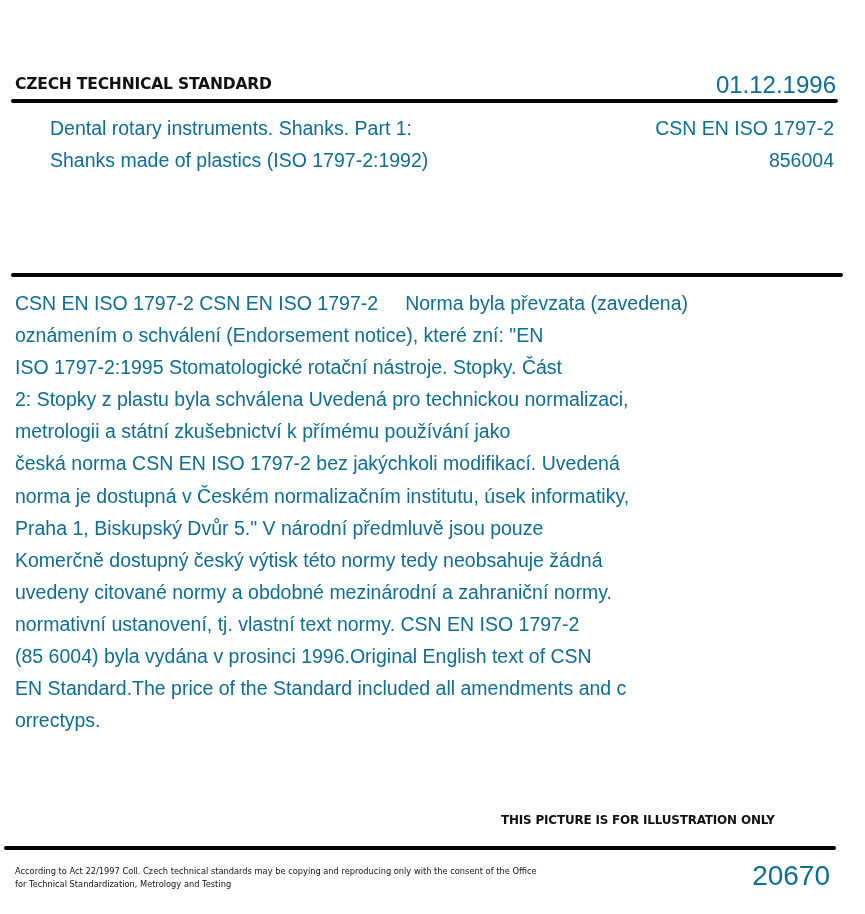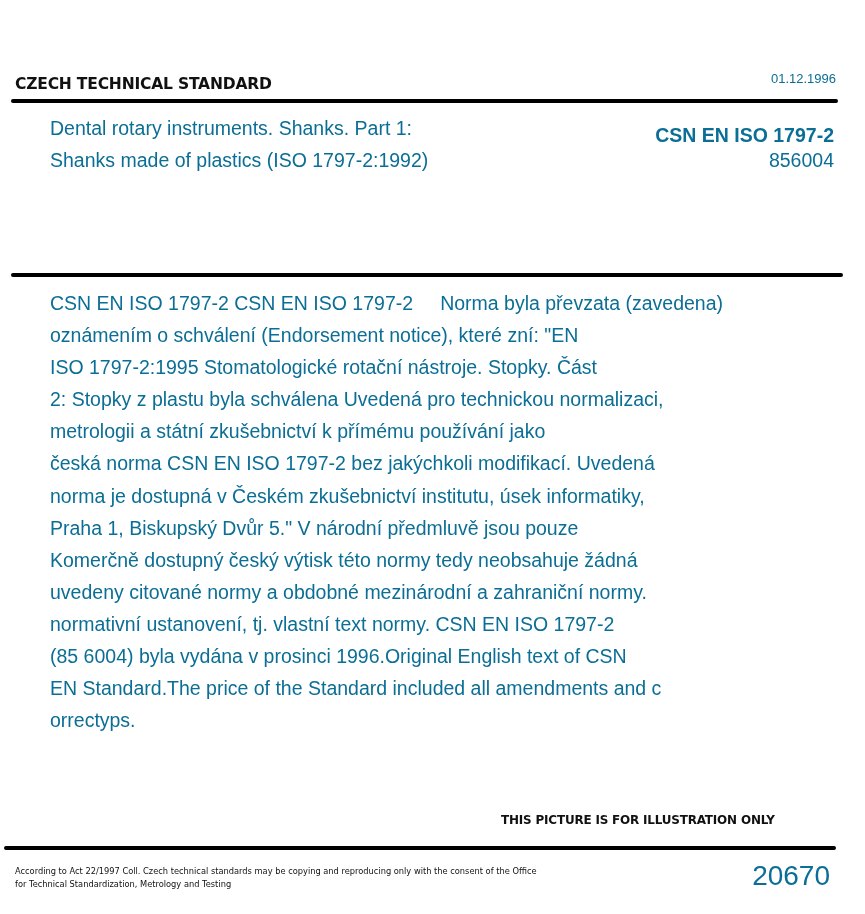--- a/index.html
+++ b/index.html
@@ -23,21 +23,21 @@
       font-weight: bold;
       font-size: 16px;
       color: #111111;
       letter-spacing: -0.2px;
       transform: scaleX(0.97);
       transform-origin: left center;
     }
     .date {
       right: 29px;
       top: 71px;
-      font-size: 13px;
+      font-size: 24px;
     }
     .rule {
       background: #000000;
       height: 4px;
       border-radius: 2px;
     }
     .rule-top { left: 11px; width: 827px; top: 99px; }
     .rule-mid { left: 11px; width: 832px; top: 273px; }
     .rule-bot { left: 4px; width: 832px; top: 846px; }
 
@@ -48,34 +48,33 @@
       margin-left: 35px;
     }
     .title-1 { top: 112px; }
     .title-2 { top: 144px; text-align: center; }
     .code-line {
       right: 31px;
       font-size: 19.5px;
       line-height: 32px;
       text-align: right;
     }
-    .code-1 { top: 119px; font-weight: bold; }
+    .code-1 { top: 112px; }
     .code-2 { top: 144px; text-align: right; }
 
     .body-text {
       left: 15px;
       top: 287px;
       width: 800px;
       font-size: 19.5px;
       line-height: 32.1px;
     }
     .body-line {
       white-space: pre;
       display: block;
-      margin-left: 35px;
     }
 
     .illustration {
       left: 501px;
       top: 812px;
       font-family: "DejaVu Sans", sans-serif;
       font-weight: bold;
       font-size: 13px;
       color: #111111;
       transform: scaleX(0.92);
@@ -118,21 +117,21 @@
 
   <div class="abs rule rule-mid"></div>
 
   <div class="abs body-text teal">
     <span class="body-line">CSN EN ISO 1797-2 CSN EN ISO 1797-2     Norma byla převzata (zavedena)</span>
     <span class="body-line">oznámením o schválení (Endorsement notice), které zní: "EN</span>
     <span class="body-line">ISO 1797-2:1995 Stomatologické rotační nástroje. Stopky. Část</span>
     <span class="body-line">2: Stopky z plastu byla schválena Uvedená pro technickou normalizaci,</span>
     <span class="body-line">metrologii a státní zkušebnictví k přímému používání jako</span>
     <span class="body-line">česká norma CSN EN ISO 1797-2 bez jakýchkoli modifikací. Uvedená</span>
-    <span class="body-line">norma je dostupná v Českém zkušebnictví institutu, úsek informatiky,</span>
+    <span class="body-line">norma je dostupná v Českém normalizačním institutu, úsek informatiky,</span>
     <span class="body-line">Praha 1, Biskupský Dvůr 5." V národní předmluvě jsou pouze</span>
     <span class="body-line">Komerčně dostupný český výtisk této normy tedy neobsahuje žádná</span>
     <span class="body-line">uvedeny citované normy a obdobné mezinárodní a zahraniční normy.</span>
     <span class="body-line">normativní ustanovení, tj. vlastní text normy. CSN EN ISO 1797-2</span>
     <span class="body-line">(85 6004) byla vydána v prosinci 1996.Original English text of CSN</span>
     <span class="body-line">EN Standard.The price of the Standard included all amendments and c</span>
     <span class="body-line">orrectурs.</span>
   </div>
 
   <div class="abs illustration">THIS PICTURE IS FOR ILLUSTRATION ONLY</div>

